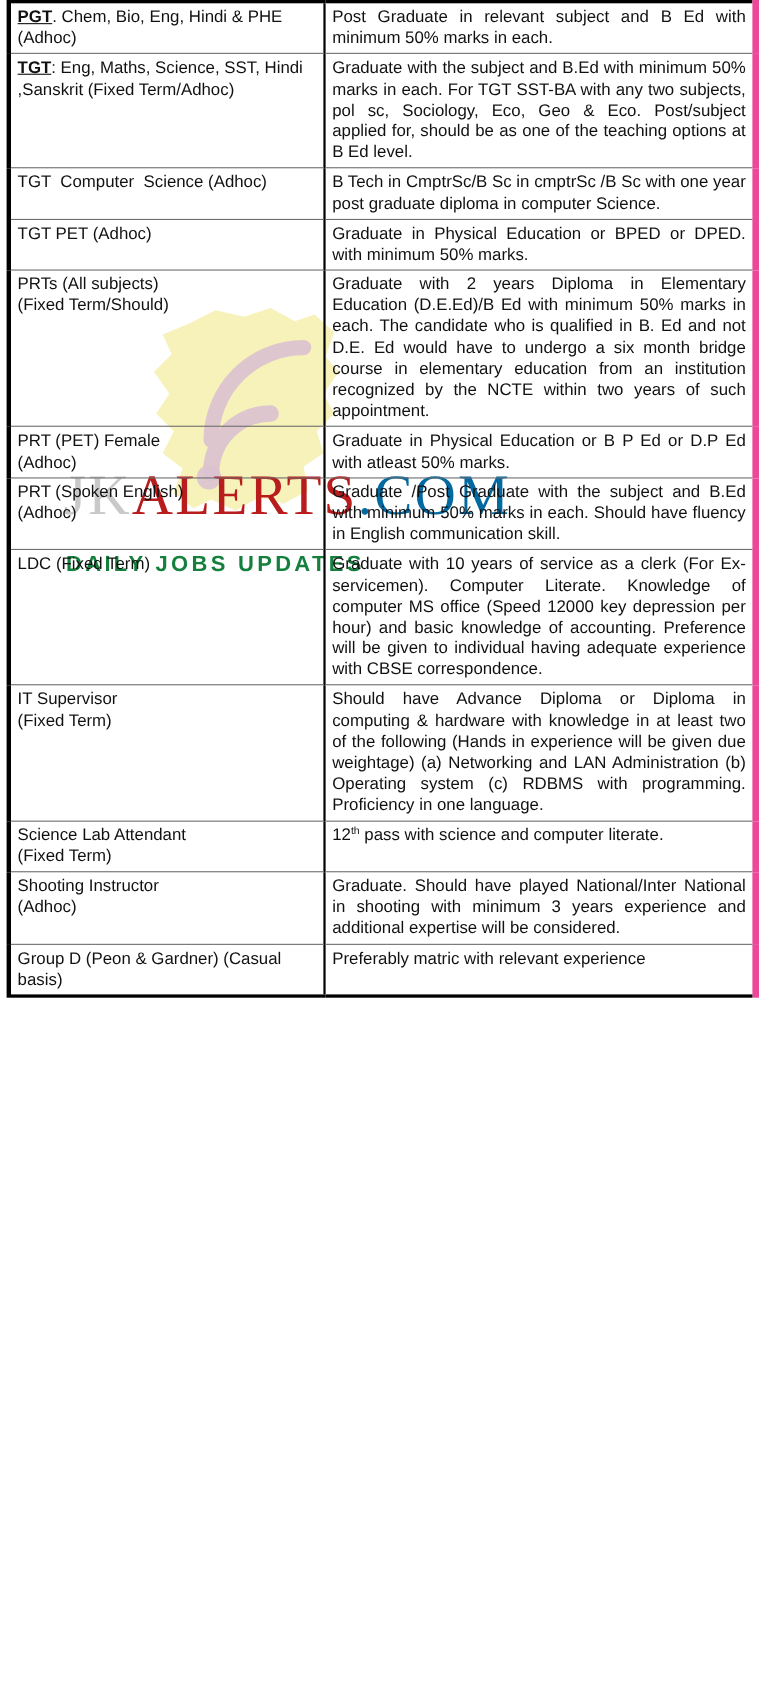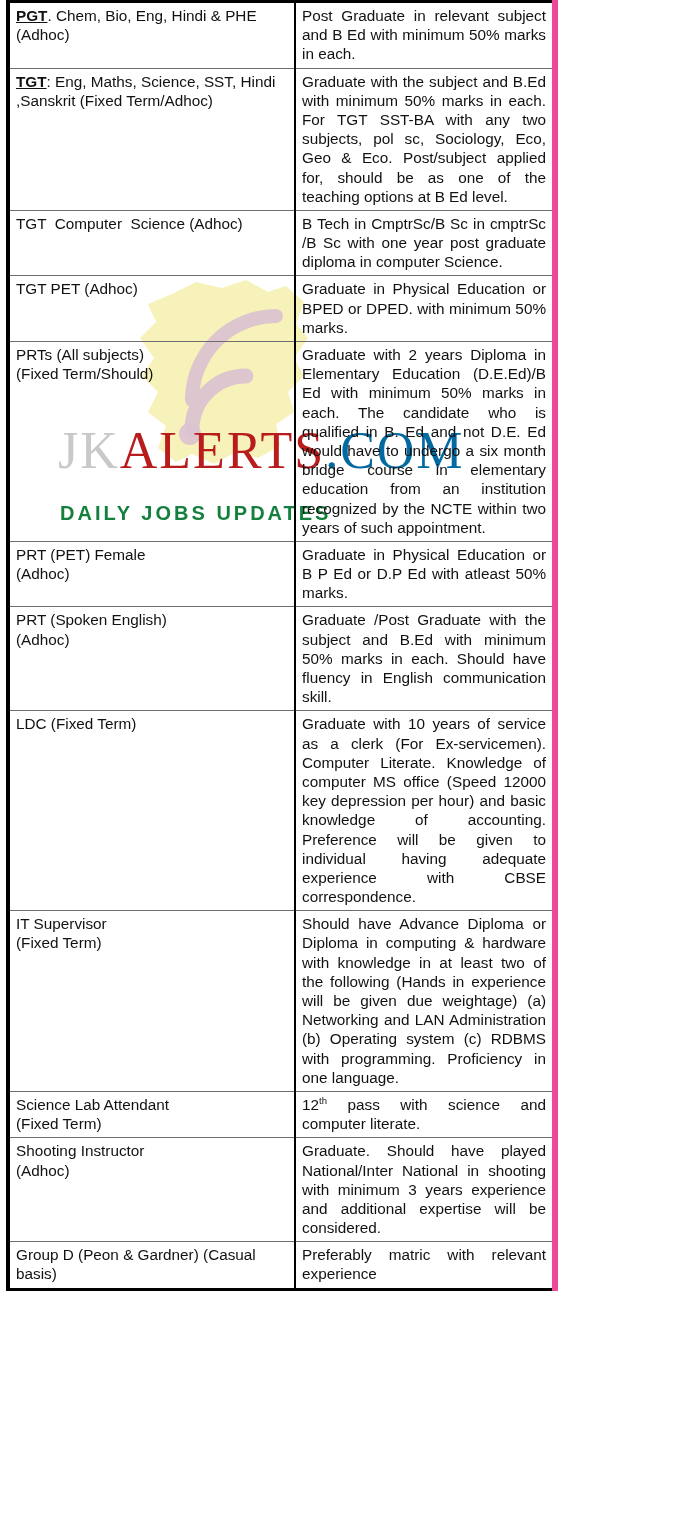--- a/index.html
+++ b/index.html
@@ -60,21 +60,21 @@
   #doc {
     position: absolute;
     left: 0; top: 0;
     width: 700px;
     z-index: 2;
   }
   table.qual {
     border-collapse: collapse;
     table-layout: fixed;
     margin-left: 6px;
-    width: 552px;
+    width: 684px;
     background: transparent;
   }
   table.qual td {
     border: 1px solid #6e6e6e;
     vertical-align: top;
     padding: 3px 6px 4px 6px;
     font-size: 15.3px;
     line-height: 1.255;
     background: transparent;
   }

